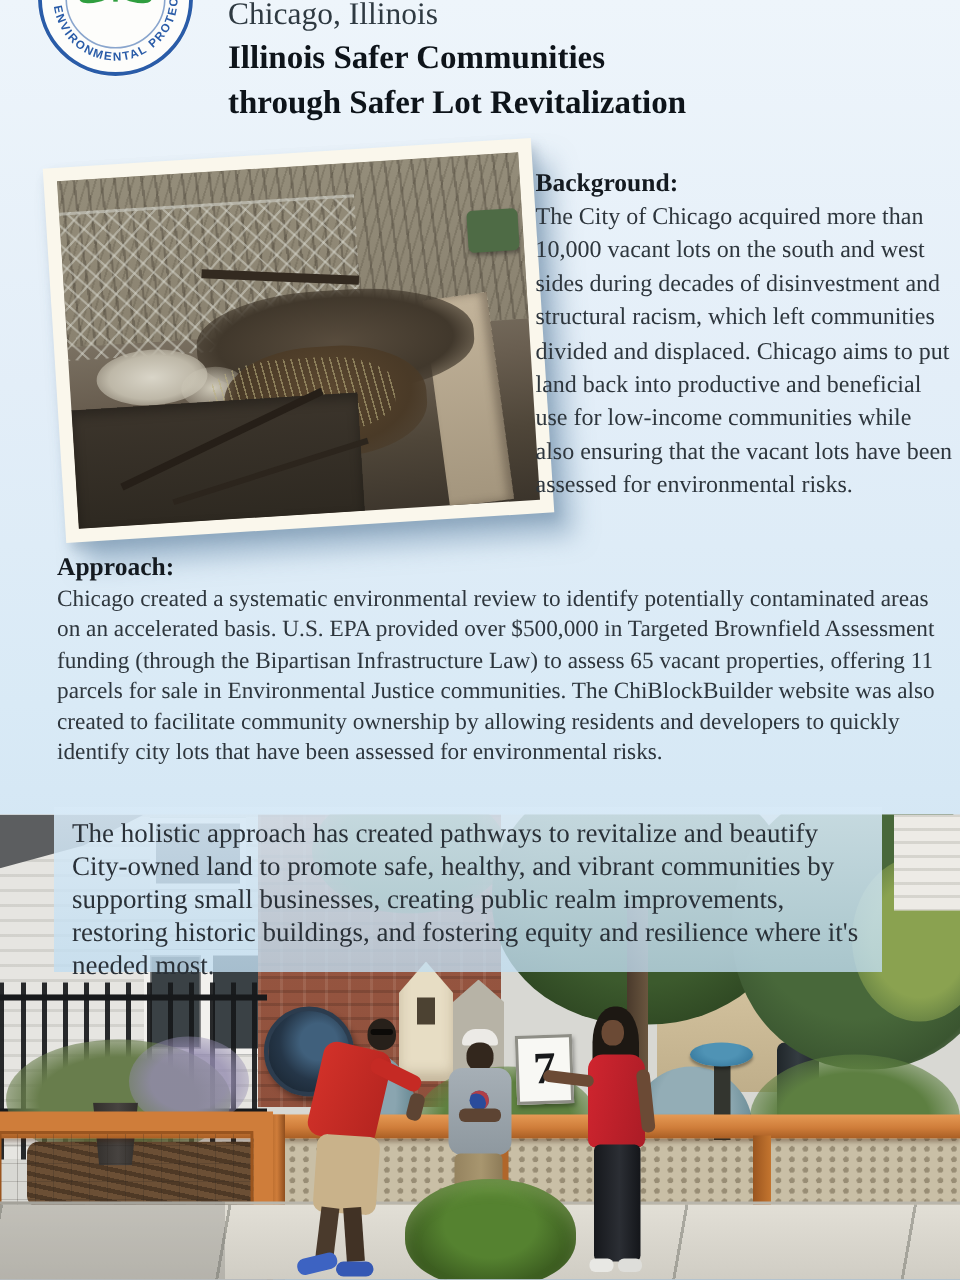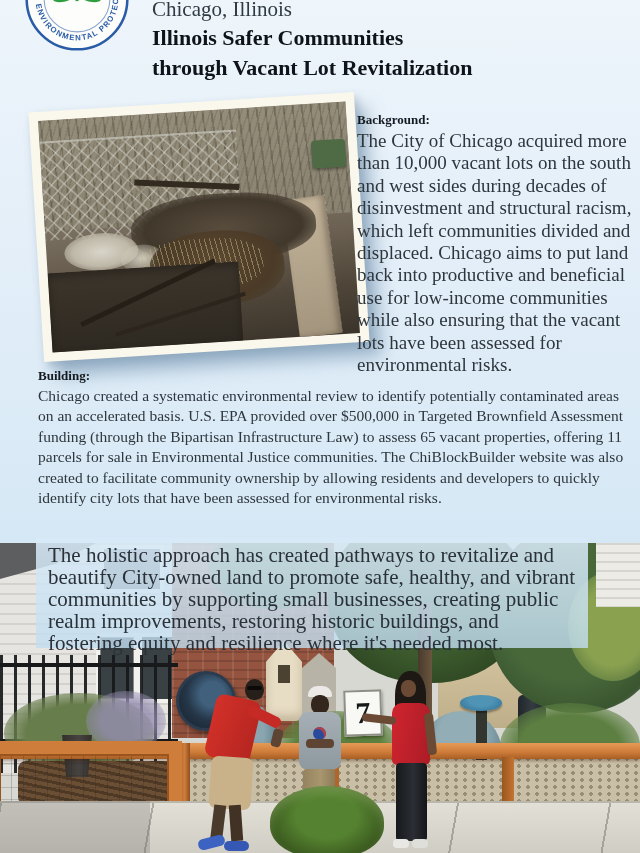--- a/index.html
+++ b/index.html
@@ -16,34 +16,34 @@
   
   .polaroid{
     position:absolute;left:36px;top:102px;width:308px;height:232px;
     background:#faf7ec;padding:9px;transform:rotate(-3.6deg);
     box-shadow:12px 16px 16px rgba(105,140,170,.5),3px 5px 8px rgba(100,125,150,.35);
   }
   .lot-scene{position:relative;width:100%;height:100%;overflow:hidden;
     background:linear-gradient(176deg,#99917e 0%,#8e8675 20%,#7e7566 40%,#695e50 60%,#4f4639 80%,#3b342b 100%);}
   .abs{position:absolute;}
   
-  .section-heading{font-size:13px;font-weight:700;color:#141a20;margin:0 0 2px 0;font-family:Liberation Serif, serif;}
+  .section-heading{font-size:17px;font-weight:700;color:#141a20;margin:0 0 2px 0;font-family:Liberation Serif, serif;}
   .background-col{position:absolute;left:357px;top:112px;width:278px;color:#2e363d;}
-  .background-col .body{font-size:19px;line-height:22.4px;margin:0;}
+  .background-col .body{font-size:16px;line-height:22.4px;margin:0;}
   .approach{position:absolute;left:38px;top:368px;width:586px;color:#2e363d;}
   .approach .body{font-size:15.5px;line-height:20.4px;margin:0;}
   
   .garden-photo{position:absolute;left:0;top:543px;width:640px;height:310px;overflow:hidden;background:#d8d8d3;z-index:1;}
   
   .results-overlay{
     position:absolute;left:36px;top:538px;width:552px;height:110px;z-index:5;
     background:linear-gradient(180deg,rgba(216,234,247,.88),rgba(193,221,240,.8));
     padding:6px 12px;box-sizing:border-box;color:#2a3138;
   }
-  .results-overlay .body{font-size:21px;line-height:22px;margin:0;}
+  .results-overlay .body{font-size:18px;line-height:22px;margin:0;}
   .sign-7{
     position:absolute;left:344px;top:147px;width:38px;height:46px;background:#f8f8f4;
     border:2px solid #8e8e86;box-sizing:border-box;transform:rotate(-2deg);
     display:flex;align-items:center;justify-content:center;
     font-size:30px;font-weight:700;color:#17181a;box-shadow:1px 2px 3px rgba(0,0,0,.35);
   }
 </style>
 </head>
 <body>
 
@@ -69,21 +69,21 @@
         <ellipse cx="62" cy="48" rx="11" ry="4.4" fill="#2f9e3f" transform="rotate(14 62 48)"></ellipse>
         <circle cx="50" cy="20" r="15" fill="#1f4f9f"></circle>
         <circle cx="50" cy="20" r="15" fill="none" stroke="#173e80" stroke-width="1"></circle>
       </g>
     </svg>
   </div>
 
   <div class="title-block">
     <p class="title-location">Chicago, Illinois</p>
     <p class="title-main">Illinois Safer Communities</p>
-    <p class="title-main">through Vacant Lot Revitalization</p>
+    <p class="title-main">through Safer Lot Revitalization</p>
   </div>
 
   <div class="polaroid">
     <div class="lot-scene">
 
       <div class="abs" style="left:0;top:0;width:100%;height:48%;
         background:
           repeating-linear-gradient(86deg, rgba(70,63,52,.4) 0 1.6px, transparent 1.6px 9px),
           repeating-linear-gradient(110deg, rgba(95,88,72,.35) 0 1.2px, transparent 1.2px 6px),
           linear-gradient(180deg,#948d7a,#8a8270);"></div>
@@ -128,21 +128,21 @@
         background:#332a20;transform:rotate(6deg);"></div>
     </div>
   </div>
 
   <div class="background-col">
     <p class="section-heading">Background:</p>
     <p class="body">The City of Chicago acquired more than 10,000 vacant lots on the south and west sides during decades of disinvestment and structural racism, which left communities divided and displaced. Chicago aims to put land back into productive and beneficial use for low-income communities while also ensuring that the vacant lots have been assessed for environmental risks.</p>
   </div>
 
   <div class="approach">
-    <p class="section-heading">Building:</p>
+    <p class="section-heading">Approach:</p>
     <p class="body">Chicago created a systematic environmental review to identify potentially contaminated areas on an accelerated basis. U.S. EPA provided over $500,000 in Targeted Brownfield Assessment funding (through the Bipartisan Infrastructure Law) to assess 65 vacant properties, offering 11 parcels for sale in Environmental Justice communities. The ChiBlockBuilder website was also created to facilitate community ownership by allowing residents and developers to quickly identify city lots that have been assessed for environmental risks.</p>
   </div>
 
   <div class="garden-photo">
 
     <div class="abs" style="left:0;top:0;width:172px;height:230px;
       background:repeating-linear-gradient(180deg, rgba(165,165,158,.3) 0 2px, transparent 2px 10px), #e6e5e1;"></div>
     <div class="abs" style="left:0;top:0;width:96px;height:46px;
       background:#5c5e60;clip-path:polygon(0 0,100% 0,58% 45%,0 78%);"></div>
     <div class="abs" style="left:96px;top:90px;width:34px;height:62px;

